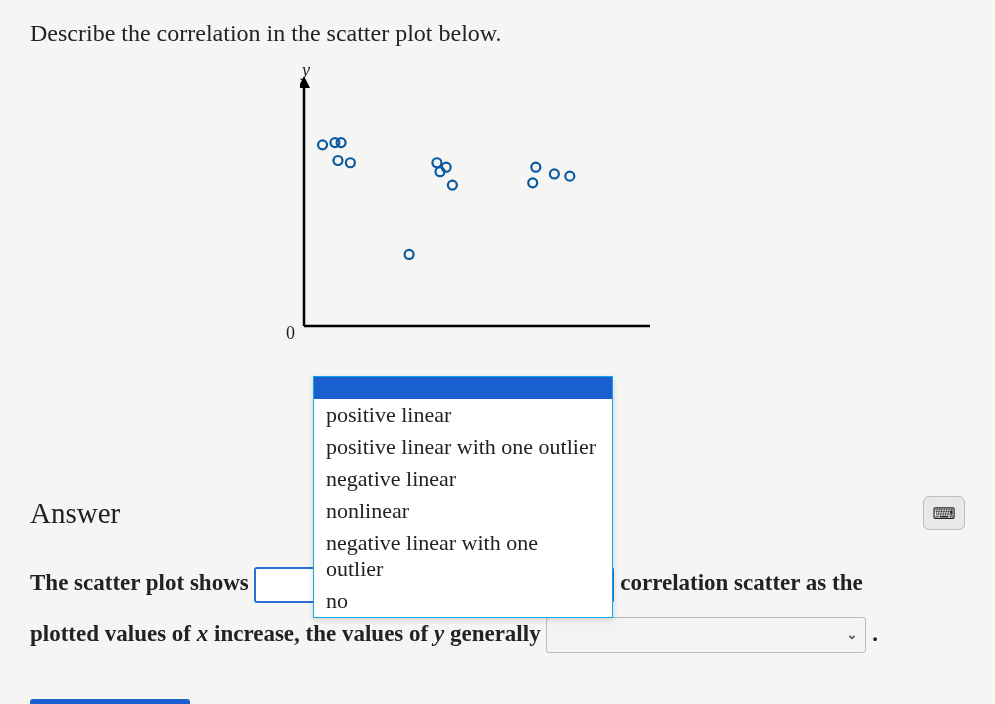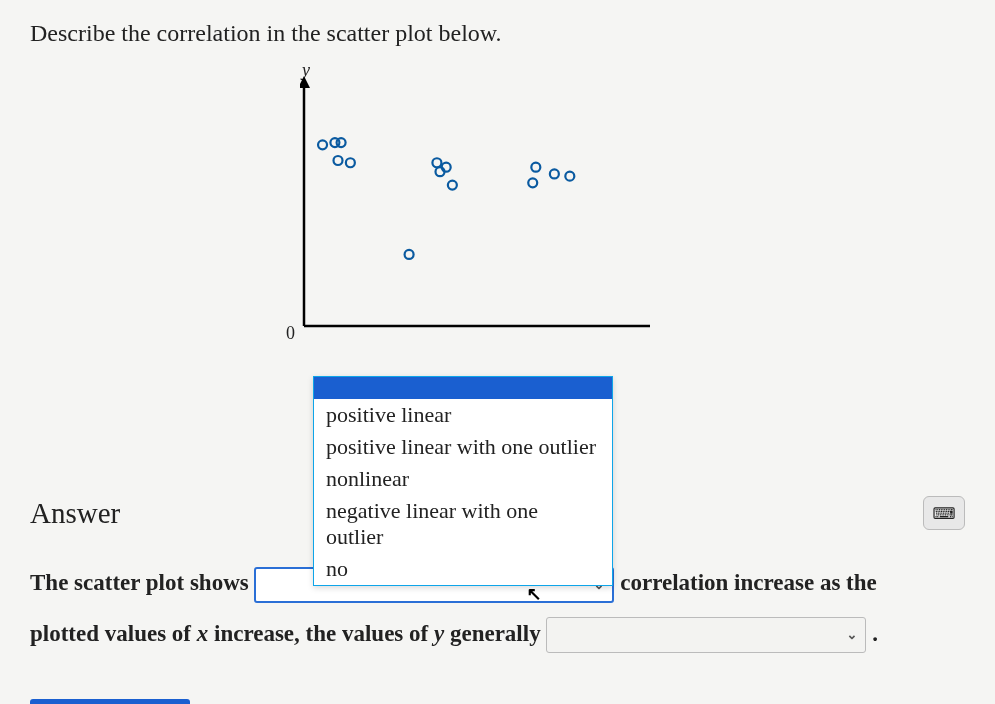--- a/index.html
+++ b/index.html
@@ -160,40 +160,41 @@
           <circle cx="109.0909090909091" cy="178.43636363636364" r="4.5" class="point"></circle>
         </g>
     </svg>
   </div>
 
   <div class="dropdown-popup">
     <div class="header-bar"></div>
     <div id="options-container">
         <div class="option">positive linear</div>
         <div class="option">positive linear with one outlier</div>
+        <div class="option">negative linear</div>
         <div class="option">nonlinear</div>
         <div class="option">negative linear with one outlier</div>
         <div class="option">no</div>
       </div>
   </div>
 
   <div class="answer-row">
     <div class="answer-label">Answer</div>
     <div class="keyboard-btn">
       <span>⌨</span>
     </div>
   </div>
 
   <div class="sentence">
     <span>The scatter plot shows</span>
     <span class="select-box">
       <span class="cursor-icon">↖</span>
       <span class="chev">⌄</span>
     </span>
-    <span>correlation increase as the</span><br>
+    <span>correlation scatter as the</span><br>
     <span>plotted values of</span>
     <span class="mathvar">x</span>
     <span>increase, the values of</span>
     <span class="mathvar">y</span>
     <span>generally</span>
     <span class="select-box secondary">
       <span class="chev">⌄</span>
     </span>
     <span>.</span>
   </div>

